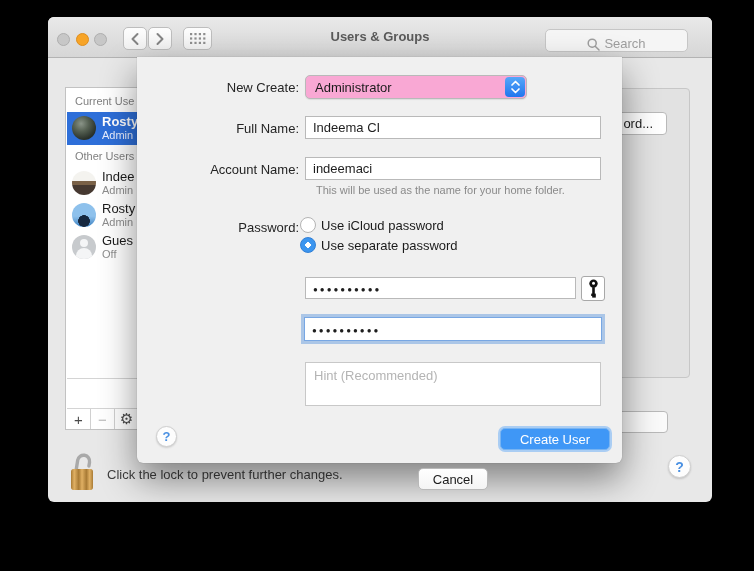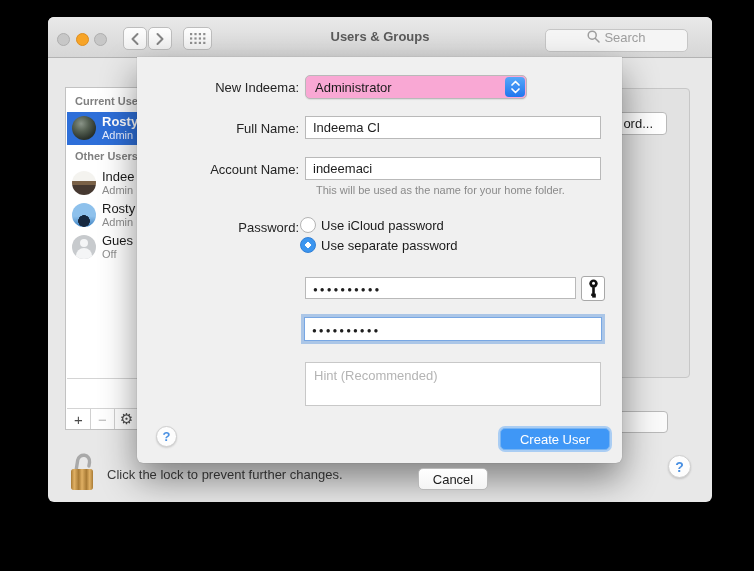--- a/index.html
+++ b/index.html
@@ -13,25 +13,25 @@
   .tl{position:absolute;top:16px;width:13px;height:13px;border-radius:50%;box-sizing:border-box;}
   .tl.gray{background:#c7c7c7;border:1px solid #aeaeae;}
   .tl.orange{background:#f7a427;border:1px solid #de8e1e;}
   .tbtn{position:absolute;top:10px;height:23px;background:linear-gradient(#fdfdfd,#f1f1f1);
         border:1px solid #bdbdbd;border-radius:5px;box-sizing:border-box;display:flex;
         align-items:center;justify-content:center;}
   .win-title{position:absolute;left:0;right:0;top:12px;text-align:center;font-size:13px;
              font-weight:bold;color:#5a5a5a;}
   .searchbox{position:absolute;left:497px;top:12px;width:143px;height:23px;background:#f5f5f5;
              border:1px solid #c6c6c6;border-radius:5px;box-sizing:border-box;display:flex;
-             align-items:flex-start;justify-content:center;gap:4px;color:#9e9e9e;font-size:13px;}
+             align-items:flex-end;justify-content:center;gap:4px;color:#9e9e9e;font-size:13px;}
   
   .sidebar{position:absolute;left:17px;top:70px;width:100px;height:343px;background:#fff;
            border:1px solid #c2c2c2;box-sizing:border-box;overflow:hidden;}
-  .sec-label{position:absolute;left:9px;font-size:11px;color:#808080;white-space:nowrap;font-weight:bold;}
+  .sec-label{position:absolute;left:9px;font-size:11px;color:#808080;white-space:nowrap;}
   .user-row{position:absolute;left:1px;right:1px;height:33px;}
   .user-row.selected{background:#2e6fd9;}
   .avatar{position:absolute;left:5px;top:4px;width:24px;height:24px;border-radius:50%;overflow:hidden;}
   .av-volod{background:radial-gradient(circle at 38% 32%,#8a9488 0%,#556052 35%,#2b332c 70%,#171d18 100%);}
   .av-indee{background:linear-gradient(180deg,#f4f3ef 0 40%,#7a6147 40% 58%,#463931 58% 100%);}
   .av-rosty{background:radial-gradient(circle at 50% 75%,#16283f 0 26%,rgba(0,0,0,0) 28%),
             linear-gradient(180deg,#8ec1ec 0 55%,#3a7fc0 100%);}
   .av-guest{background:#c7cacd;}
   .av-guest::before{content:"";position:absolute;left:8px;top:4px;width:8px;height:8px;border-radius:50%;background:#f4f5f6;}
   .av-guest::after{content:"";position:absolute;left:4px;top:13px;width:16px;height:11px;border-radius:8px 8px 0 0;background:#f4f5f6;}
@@ -199,21 +199,21 @@
           </linearGradient>
         </defs>
       </svg>
     </div>
     <div class="lock-caption">Click the lock to prevent further changes.</div>
     <div class="circle-help win-help">
       <span>?</span>
     </div>
 
     <div class="sheet">
-      <div class="flabel" style="top:23px">New Indeema:</div>
+      <div class="flabel" style="top:23px">New Create:</div>
       <div class="flabel" style="top:64px">Full Name:</div>
       <div class="flabel" style="top:105px">Account Name:</div>
       <div class="flabel" style="top:163px">Password:</div>
 
       <div class="popup">
         <span class="val">Administrator</span>
         <div class="cap">
           <svg width="11" height="14" viewBox="0 0 11 14">
             <path d="M2 5 L5.5 1.5 L9 5" stroke="#fff" stroke-width="1.7" fill="none" stroke-linecap="round" stroke-linejoin="round"></path>
             <path d="M2 9 L5.5 12.5 L9 9" stroke="#fff" stroke-width="1.7" fill="none" stroke-linecap="round" stroke-linejoin="round"></path>

